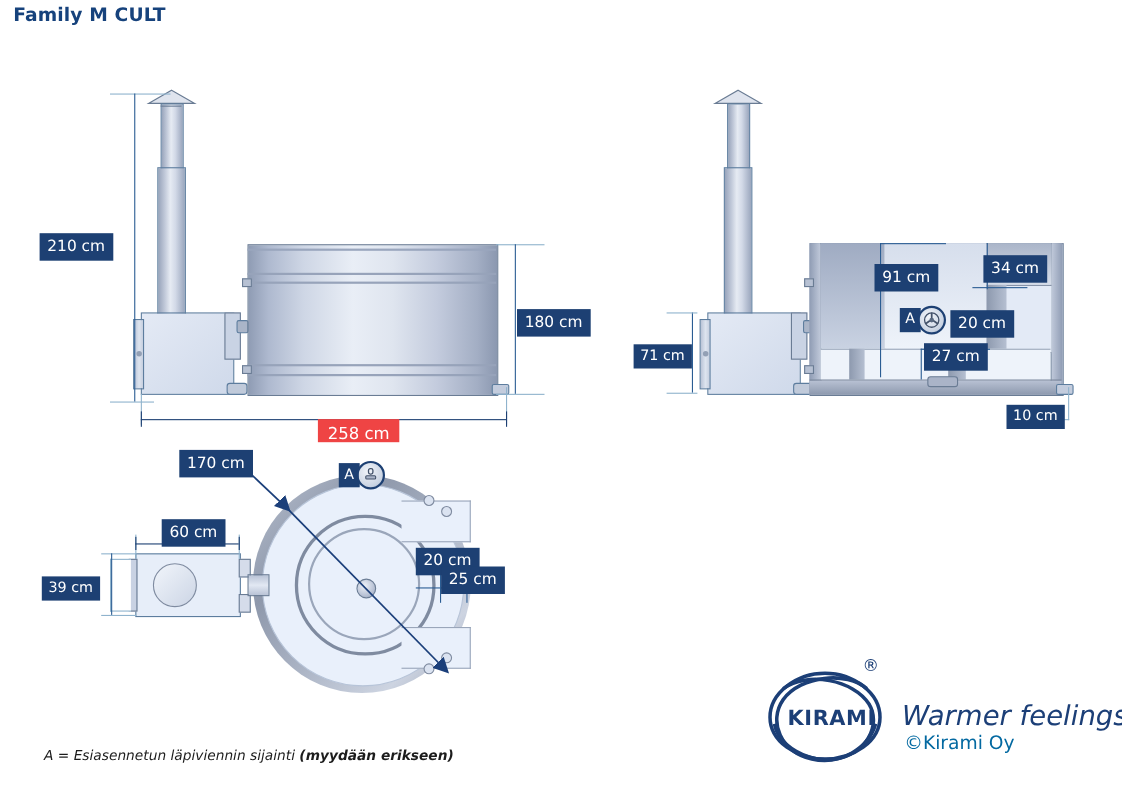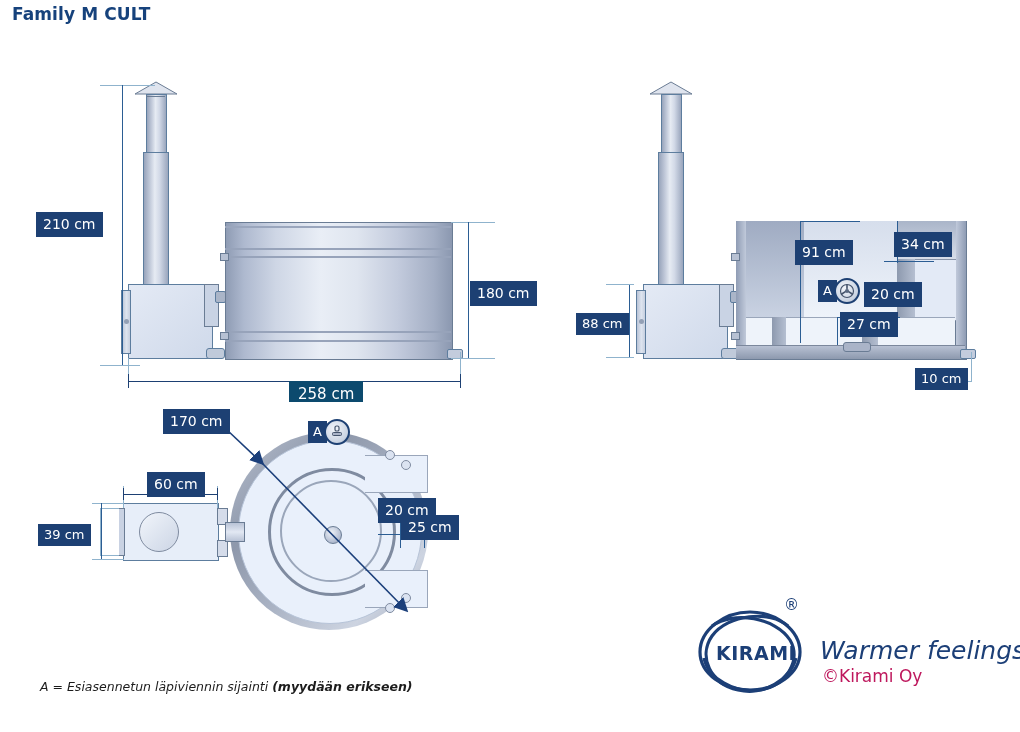--- a/index.html
+++ b/index.html
@@ -25,21 +25,21 @@
     position:absolute;
     background:#1d4073;
     color:#ffffff;
     font-family:"DejaVu Sans", sans-serif;
     font-size:14px;
     line-height:1;
     padding:5px 7px 6px 7px;
     white-space:nowrap;
     z-index:40;
   }
-  .badge.bright{background:#0c4a6e;font-size:15px;padding:6px 9px 0 9px;}
+  .badge.bright{background:#ef4444;font-size:15px;padding:6px 9px 0 9px;}
   .badge.small{font-size:13px;padding:4px 6px 5px 6px;}
 
   
   .dimline{position:absolute;background:#2b5d93;z-index:30;}
   .dimline.h{height:1px;}
   .dimline.v{width:1px;}
   .dimline.lt{background:#8fb3cd;}
   .dimline.dk{background:#1d4073;}
 
   
@@ -133,21 +133,21 @@
   }
   #tagline{
     position:absolute;left:130px;top:36px;
     font-family:"DejaVu Sans", sans-serif;
     font-style:italic;font-size:25px;color:#1c3f77;
     white-space:nowrap;
   }
   #copyright{
     position:absolute;left:132px;top:66px;
     font-family:"DejaVu Sans", sans-serif;
-    font-size:17px;color:#be185d;white-space:nowrap;
+    font-size:17px;color:#0369a1;white-space:nowrap;
   }
 </style>
 </head>
 <body>
 
 <div class="stage">
 
   <div id="page-title">Family M CULT</div>
 
   <div>
@@ -248,21 +248,21 @@
     <div class="dimline h shape" style="left:860px;top:317px;width:40px;"></div>
     <div class="badge" style="left:864px;top:282px;">20 cm</div>
 
     <div class="dimline h shape" style="left:837px;top:317px;width:52px;"></div>
     <div class="dimline v shape" style="left:837px;top:317px;height:28px;"></div>
     <div class="badge" style="left:840px;top:312px;">27 cm</div>
 
     <div class="dimline v shape" style="left:629px;top:284px;height:73px;"></div>
     <div class="dimline h lt shape" style="left:606px;top:284px;width:28px;"></div>
     <div class="dimline h lt shape" style="left:606px;top:357px;width:28px;"></div>
-    <div class="badge small" style="left:576px;top:313px;">88 cm</div>
+    <div class="badge small" style="left:576px;top:313px;">71 cm</div>
 
     <div class="dimline v lt shape" style="left:971px;top:352px;height:30px;"></div>
     <div class="dimline h lt shape" style="left:943px;top:381px;width:29px;"></div>
     <div class="badge small" style="left:915px;top:368px;">10 cm</div>
 
     <div class="a-marker" style="left:818px;top:278px;">
       <div class="a-box">A</div>
       <div class="a-circle">
         <svg width="16" height="16" viewBox="0 0 16 16">
           <circle cx="8" cy="8" r="6.5" fill="none" stroke="#44536b" stroke-width="1.2"></circle>

